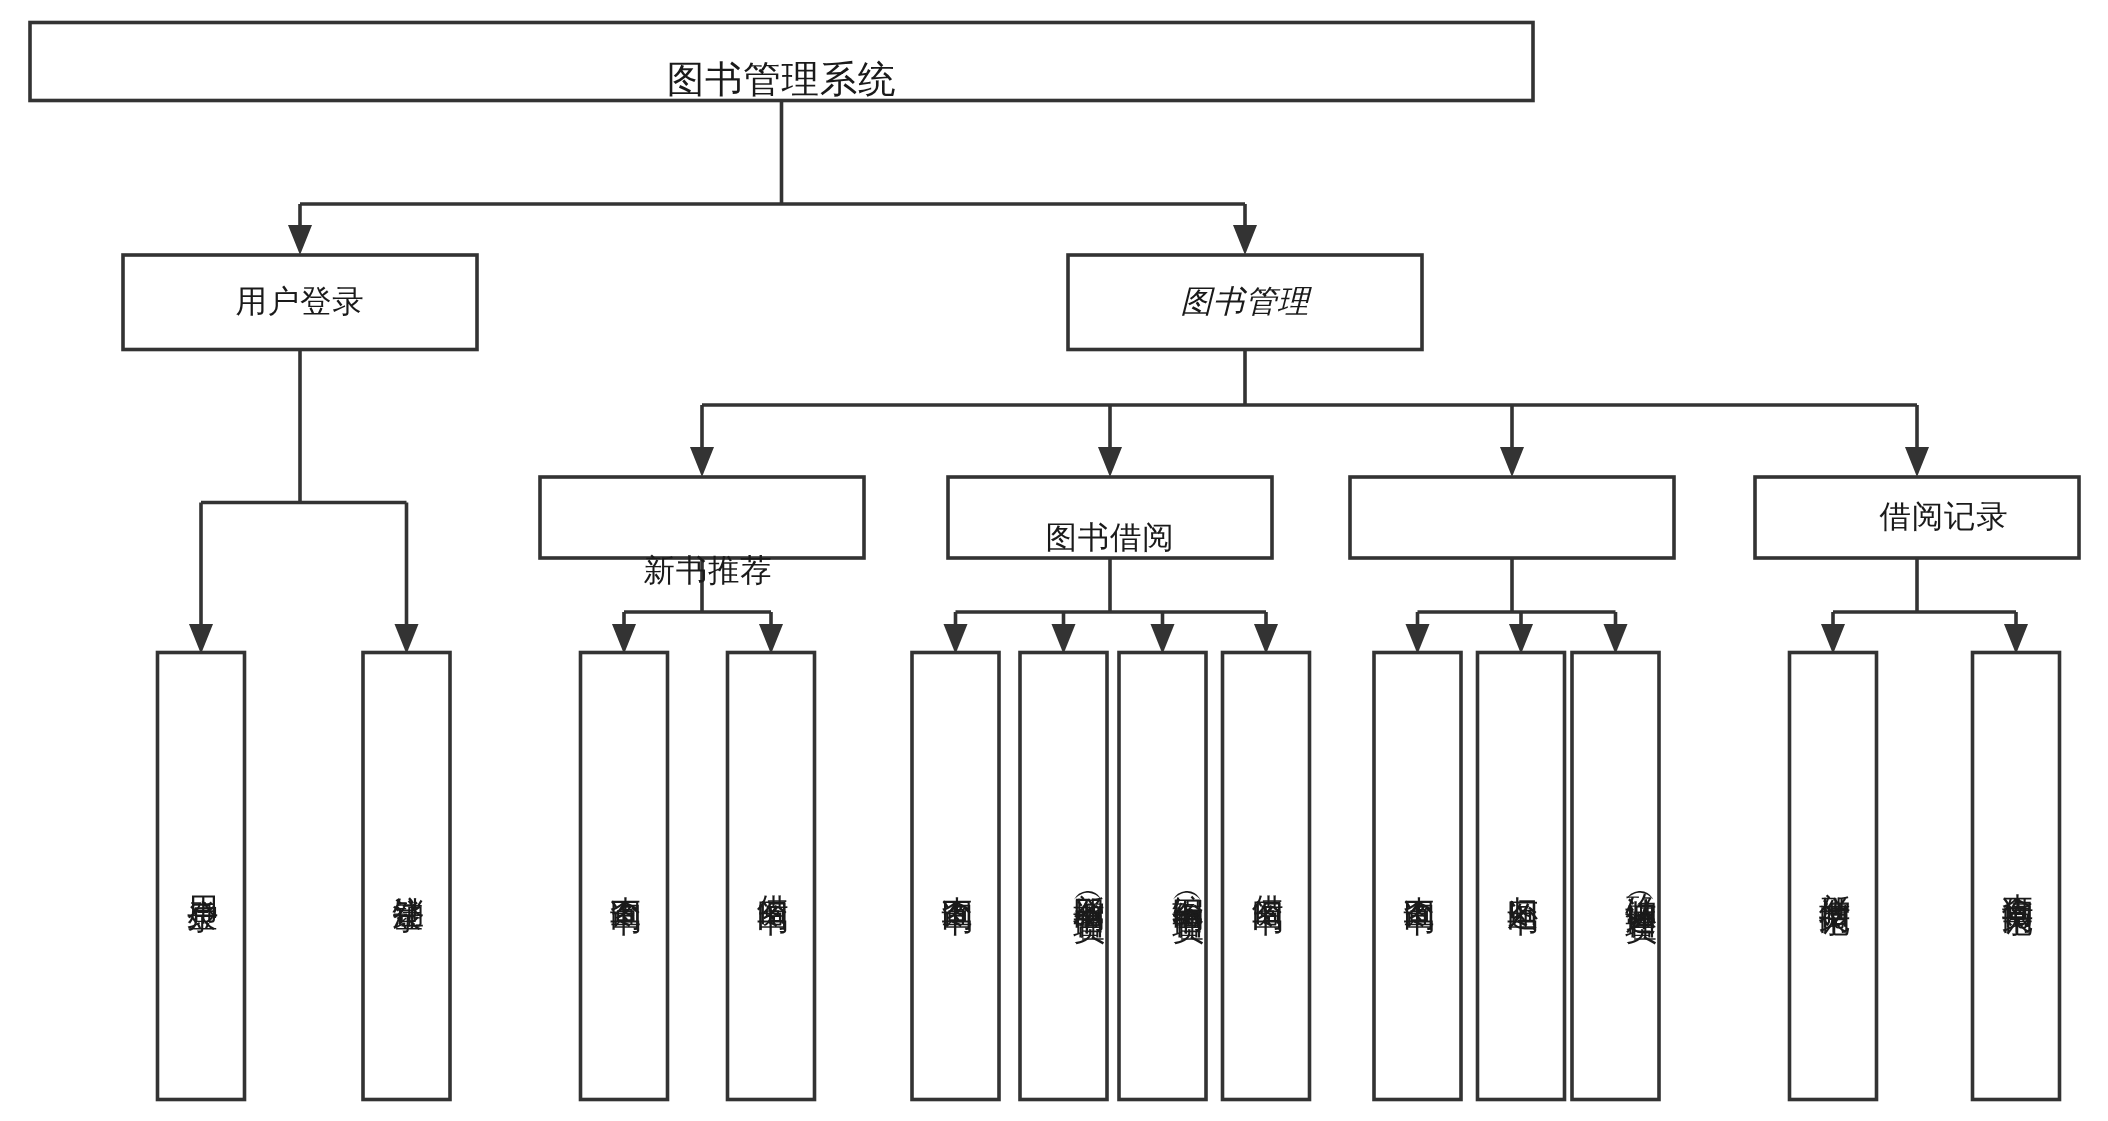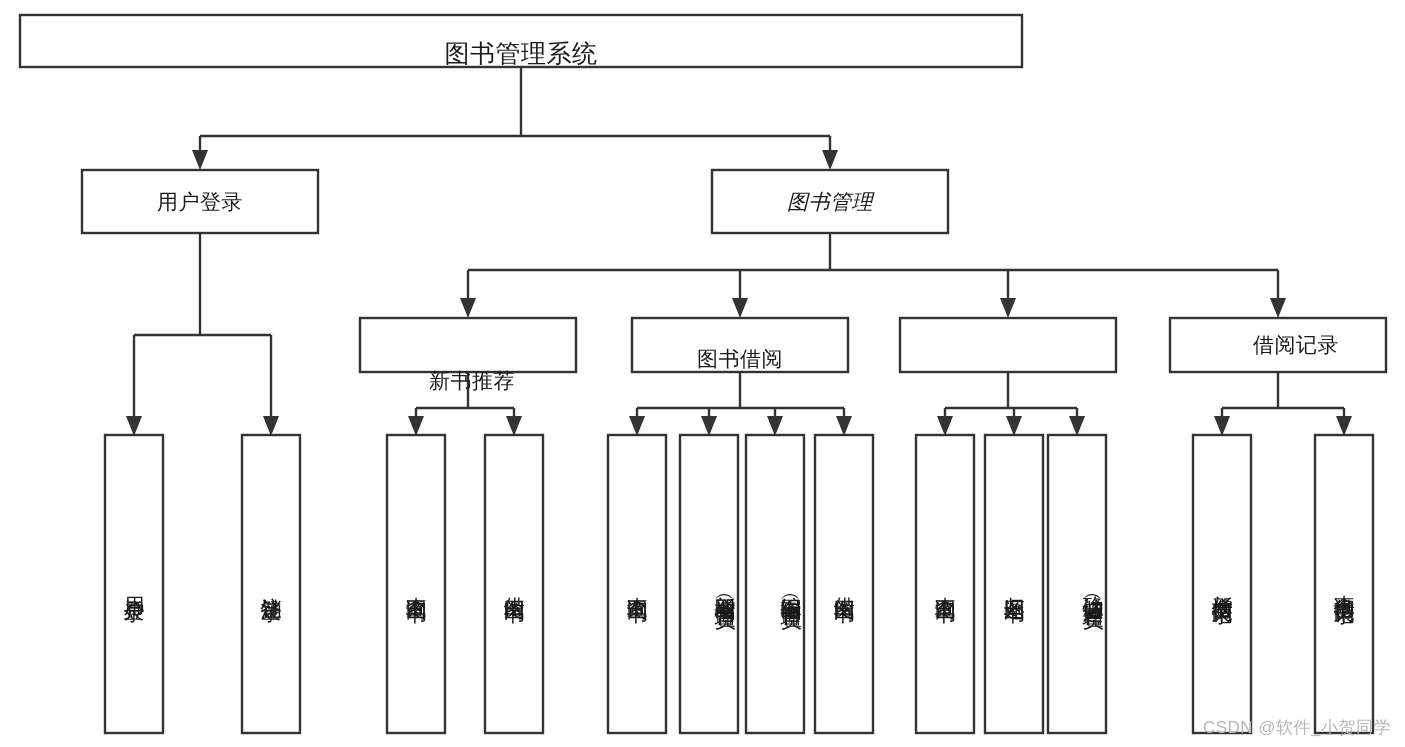--- a/index.html
+++ b/index.html
@@ -204,15 +204,14 @@
   <div class="node-label vertical" style="left:746px; top:435px; width:58px; height:298px; align-items:flex-start; padding-top:8px;">编辑图书（管理员）</div>
   <div class="node-label vertical" style="left:815px; top:435px; width:58px; height:298px;">借阅图书</div>
 
   <div class="node-label vertical" style="left:916px; top:435px; width:58px; height:298px;">查询图书</div>
   <div class="node-label vertical" style="left:985px; top:435px; width:58px; height:298px;">归还图书</div>
   <div class="node-label vertical" style="left:1048px; top:435px; width:58px; height:298px; align-items:flex-start; padding-top:8px;">确认归还（管理员）</div>
 
   <div class="node-label vertical" style="left:1193px; top:435px; width:58px; height:298px;">新增借阅记录</div>
   <div class="node-label vertical" style="left:1315px; top:435px; width:58px; height:298px;">查询借阅记录</div>
 
-  <div class="watermark">CSDN @软件_小贺同学</div>
 
 </div>
 
 </body></html>

